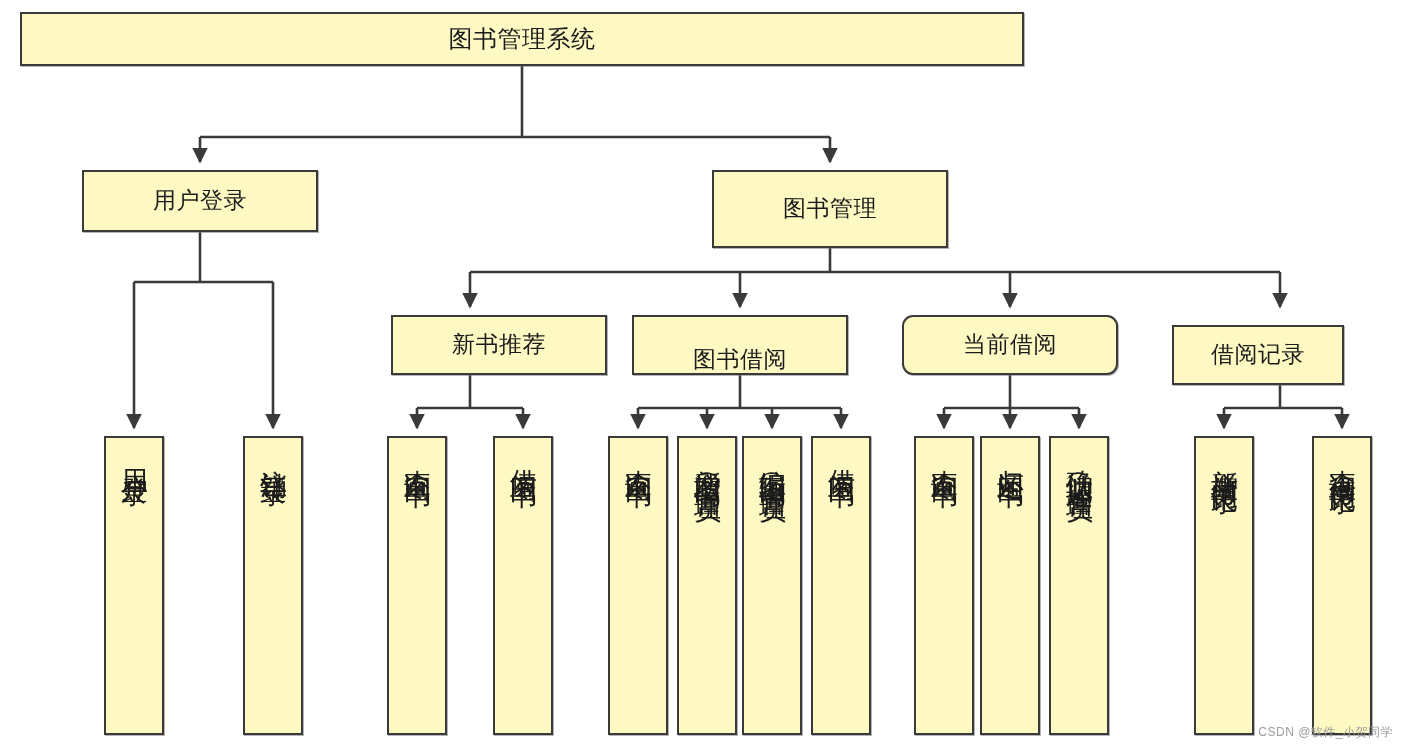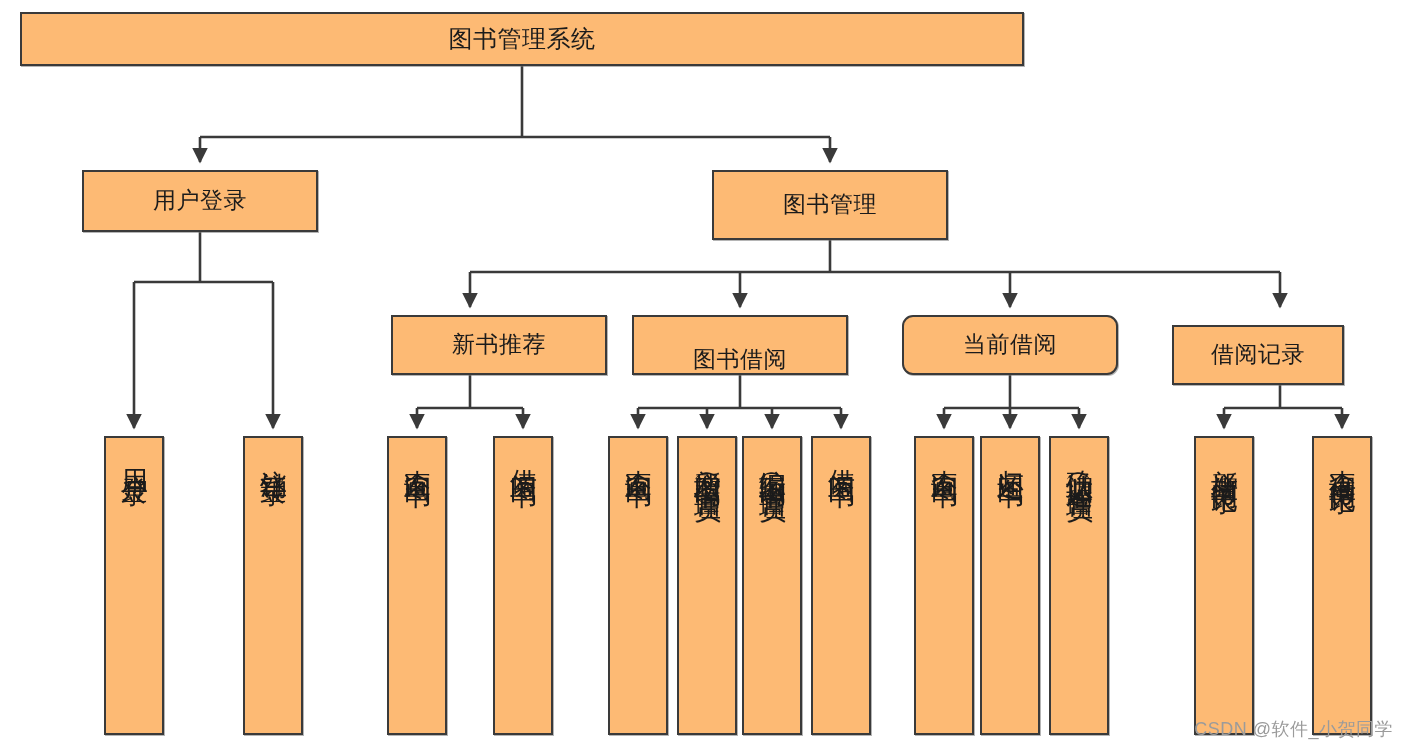--- a/index.html
+++ b/index.html
@@ -26,21 +26,21 @@
     position: absolute;
     left: 0;
     top: 0;
     width: 1405px;
     height: 747px;
     pointer-events: none;
   }
   .node {
     position: absolute;
     box-sizing: border-box;
-    background: #fdba74;
+    background: #fef9c3;
     border: 2px solid #3a3a3a;
     box-shadow: 1px 1px 0 0 rgba(120,120,120,0.55);
     display: flex;
     align-items: center;
     justify-content: center;
     color: #1b1b1b;
   }
   .node .label {
     display: block;
     text-align: center;
@@ -66,21 +66,21 @@
     text-orientation: upright;
     font-size: 27px;
     line-height: 1.0;
     letter-spacing: 4px;
     white-space: nowrap;
   }
   .watermark {
     position: absolute;
     right: 12px;
     bottom: 6px;
-    font-size: 18px;
+    font-size: 12px;
     color: #9b9b9b;
     white-space: nowrap;
     letter-spacing: 0.5px;
     pointer-events: none;
   }
 </style>
 </head>
 <body>
 
 <div id="diagram-root">
@@ -135,21 +135,21 @@
     </g>
   </svg>
 
   <div class="node horiz root" style="left:20px; top:12px; width:1004px; height:54px;">
     <span class="label">图书管理系统</span>
   </div>
 
   <div class="node horiz" style="left:82px; top:170px; width:236px; height:62px;">
     <span class="label">用户登录</span>
   </div>
-  <div class="node horiz" style="left:712px; top:170px; width:236px; height:70px;">
+  <div class="node horiz" style="left:712px; top:170px; width:236px; height:78px;">
     <span class="label">图书管理</span>
   </div>
 
   <div class="node horiz" style="left:362px; top:315px; width:216px; height:60px;margin-left:29px;">
     <span class="label">新书推荐</span>
   </div>
   <div class="node horiz" style="left:632px; top:315px; width:216px; height:60px;align-items:flex-end;">
     <span class="label">图书借阅</span>
   </div>
   <div class="node horiz" style="left:902px; top:315px; width:216px; height:60px;border-radius:11px;">

